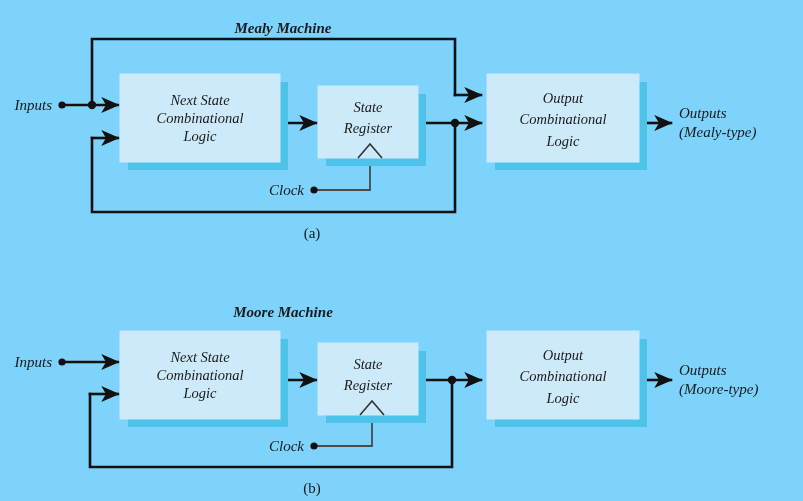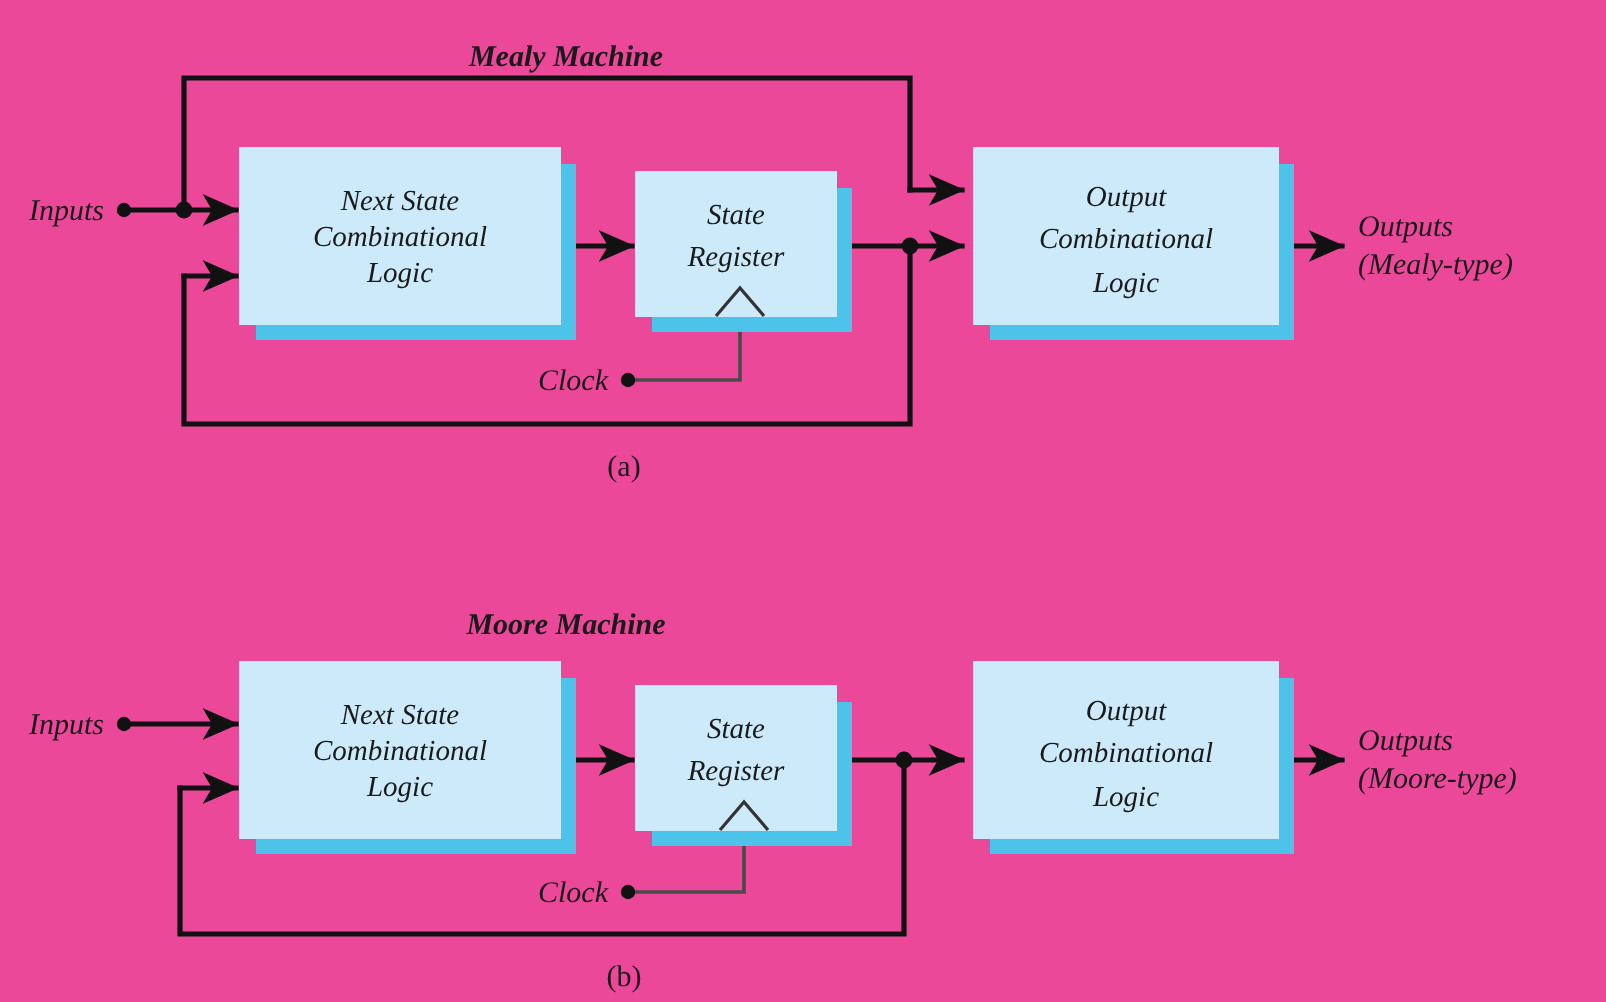--- a/index.html
+++ b/index.html
@@ -10,21 +10,21 @@
   body {
     width: 803px;
     height: 501px;
     overflow: hidden;
     font-family: "Liberation Serif", "DejaVu Serif", serif;
   }
   #root {
     position: relative;
     width: 803px;
     height: 501px;
-    background: #ec4899;
+    background: #7dd3fc;
     text-align: center;
   }
   svg.diagram {
     position: absolute;
     left: 0;
     top: 0;
     width: 803px;
     height: 501px;
     display: block;
   }

